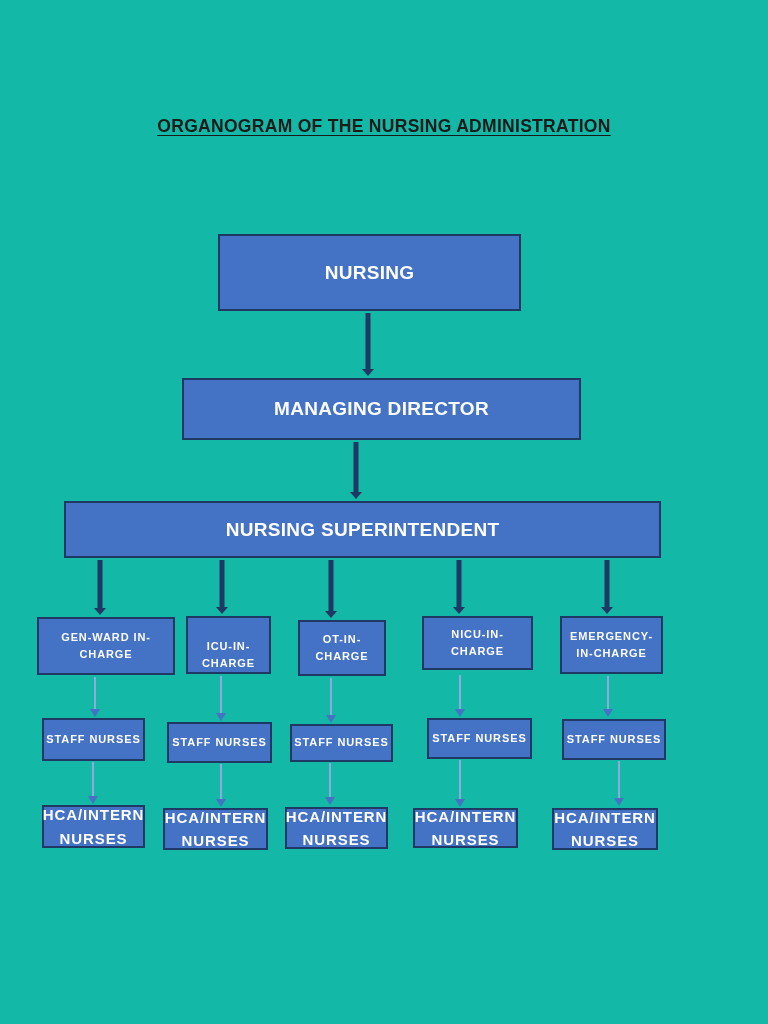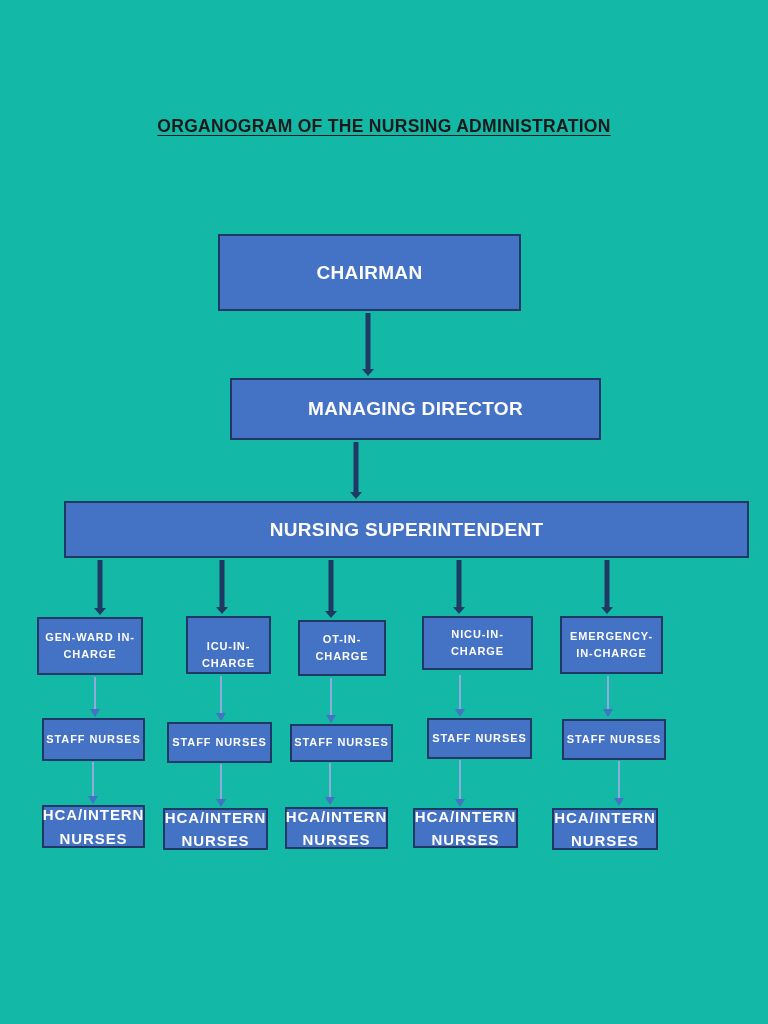--- a/index.html
+++ b/index.html
@@ -64,38 +64,38 @@
 </head>
 <body>
 
 <div class="page">
 
   <div class="title">ORGANOGRAM OF THE NURSING ADMINISTRATION</div>
 
   <div>
 
     <div class="box box-lg" style="left:218px;top:234px;width:303px;height:77px;">
-      <span>CHAIRMAN</span>
+      <span>NURSING</span>
     </div>
 
     <div class="varrow dark" style="left:360px;top:313px;height:63px;">
       <div class="shaft"></div>
       <div class="head"></div>
     </div>
 
-    <div class="box box-lg" style="left:182px;top:378px;width:371px;height:62px;margin-left:48px;">
+    <div class="box box-lg" style="left:182px;top:378px;width:399px;height:62px;">
       <span>MANAGING DIRECTOR</span>
     </div>
 
     <div class="varrow dark" style="left:348px;top:442px;height:57px;">
       <div class="shaft"></div>
       <div class="head"></div>
     </div>
 
-    <div class="box box-lg" style="left:64px;top:501px;width:685px;height:57px;">
+    <div class="box box-lg" style="left:64px;top:501px;width:597px;height:57px;">
       <span>NURSING SUPERINTENDENT</span>
     </div>
 
     <div class="varrow dark" style="left:92px;top:560px;height:55px;">
       <div class="shaft"></div>
         <div class="head"></div>
     </div>
     <div class="varrow dark" style="left:214px;top:560px;height:54px;">
       <div class="shaft"></div>
         <div class="head"></div>
@@ -106,21 +106,21 @@
     </div>
     <div class="varrow dark" style="left:451px;top:560px;height:54px;">
       <div class="shaft"></div>
         <div class="head"></div>
     </div>
     <div class="varrow dark" style="left:599px;top:560px;height:54px;">
       <div class="shaft"></div>
         <div class="head"></div>
     </div>
 
-    <div class="box box-sm" style="left:37px;top:617px;width:106px;height:58px;">
+    <div class="box box-sm" style="left:37px;top:617px;width:138px;height:58px;">
       <span>GEN-WARD IN-</span>
       <span>CHARGE</span>
     </div>
     <div class="varrow light" style="left:87px;top:677px;height:40px;">
       <div class="shaft"></div>
         <div class="head"></div>
     </div>
     <div class="box box-sm" style="left:42px;top:718px;width:103px;height:43px;">
       <span>STAFF NURSES</span>
     </div>

